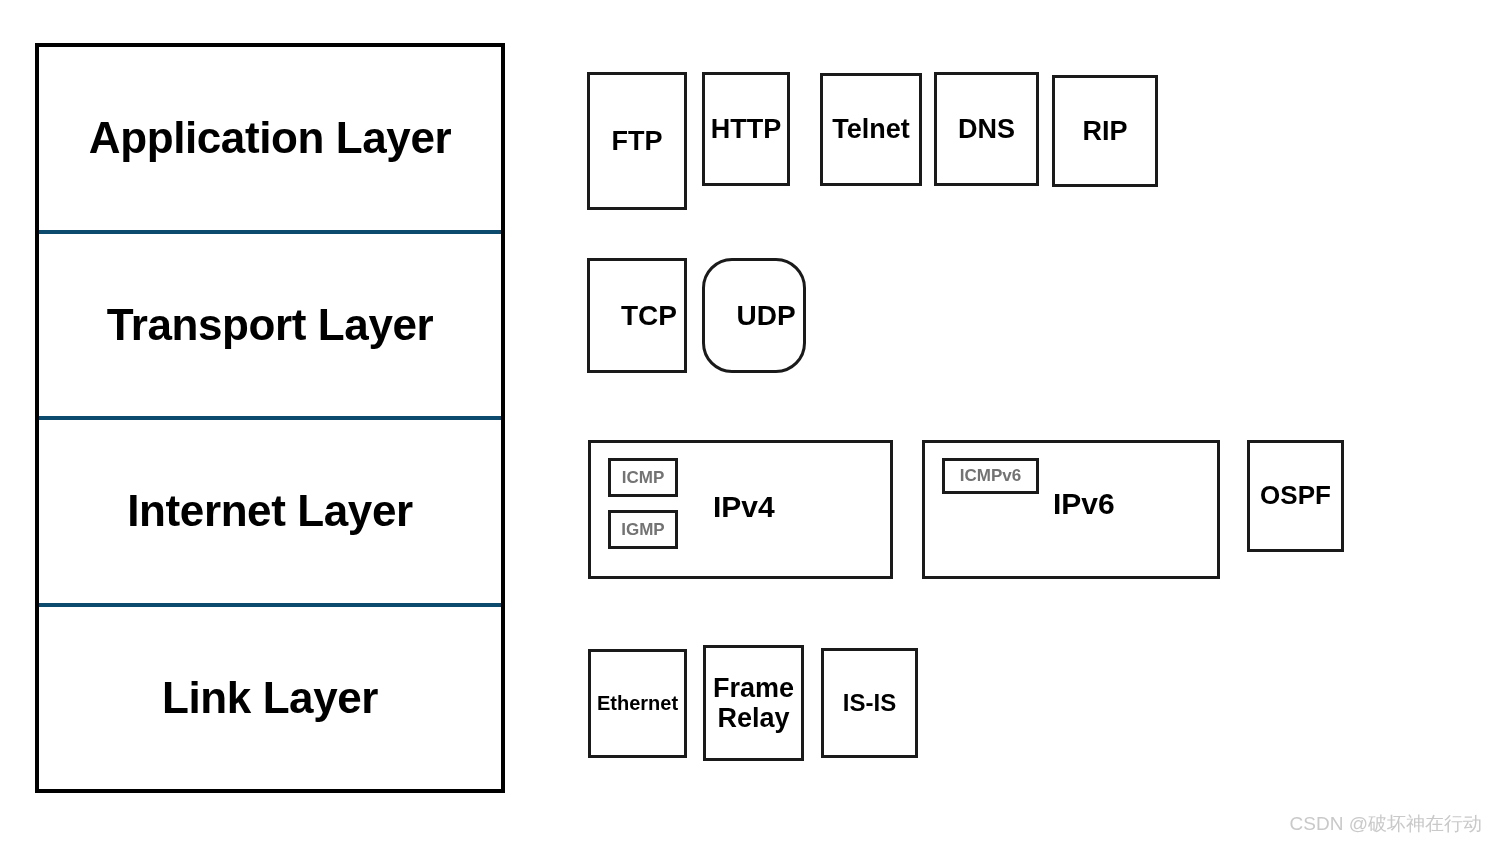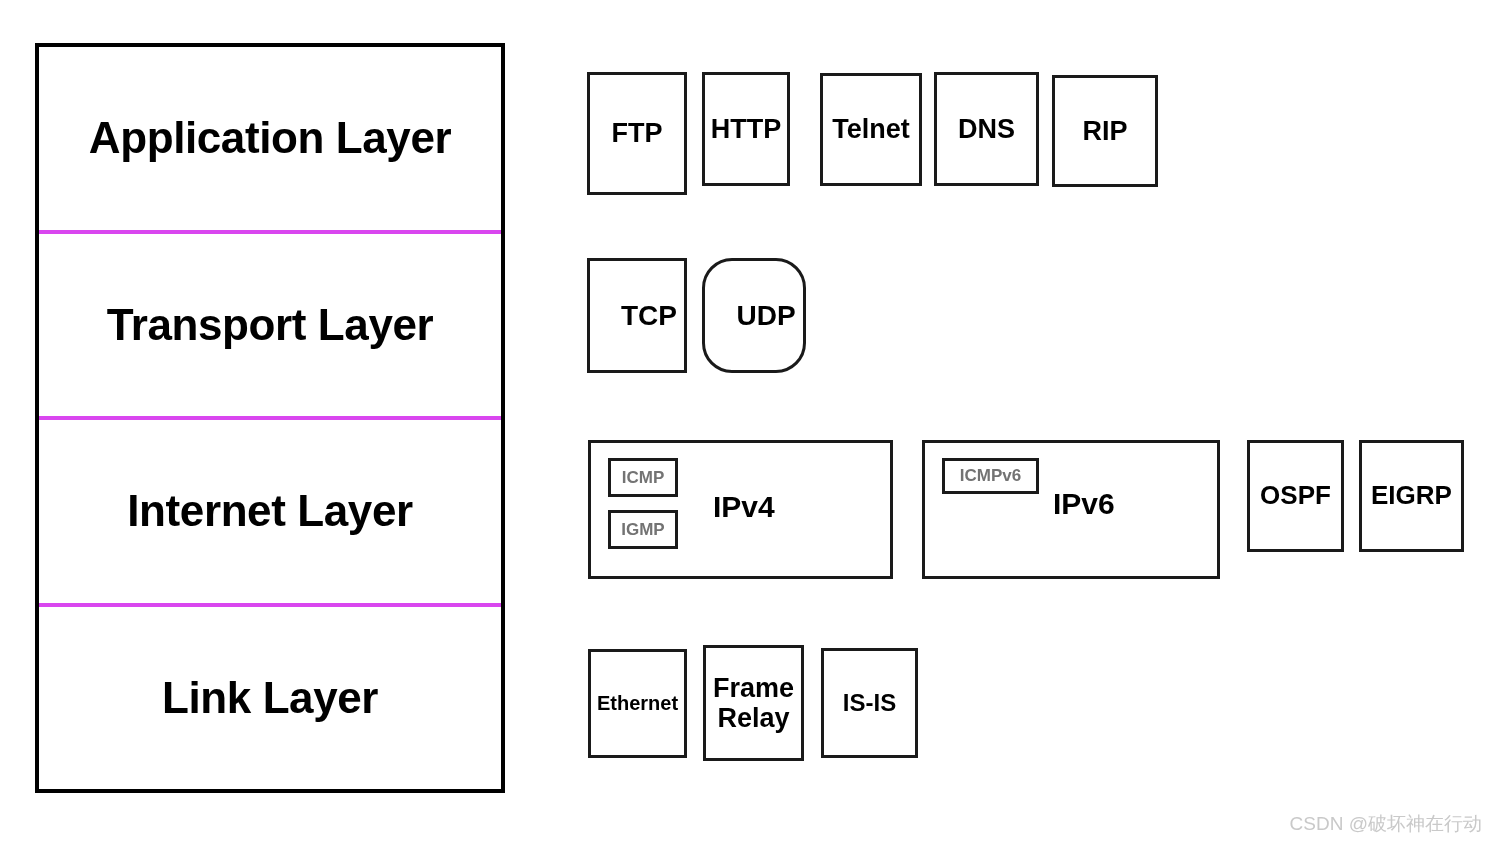--- a/index.html
+++ b/index.html
@@ -30,21 +30,21 @@
     box-sizing: border-box;
     display: flex;
     flex-direction: column;
   }
   .layer-cell {
     flex: 1 1 0;
     display: flex;
     align-items: center;
     justify-content: center;
     box-sizing: border-box;
-    border-bottom: 4px solid #d946ef;
+    border-bottom: 4px solid #0c4a6e;
     background: #ffffff;
   }
   .layer-cell:last-child {
     border-bottom: none;
   }
   .layer-label {
     font-size: 44px;
     font-weight: bold;
     color: #000000;
     letter-spacing: -0.4px;
@@ -129,21 +129,21 @@
       <span class="layer-label">Transport Layer</span>
     </div>
     <div class="layer-cell">
       <span class="layer-label">Internet Layer</span>
     </div>
     <div class="layer-cell">
       <span class="layer-label">Link Layer</span>
     </div>
   </div>
 
-  <div class="pbox app-box" style="left:587px; top:72px; width:100px; height:123px;">FTP</div>
+  <div class="pbox app-box" style="left:587px; top:72px; width:100px; height:138px;">FTP</div>
 
   <div class="pbox app-box" style="left:702px; top:72px; width:88px; height:114px;">HTTP</div>
 
   <div class="pbox app-box" style="left:820px; top:73px; width:102px; height:113px;">Telnet</div>
 
   <div class="pbox app-box" style="left:934px; top:72px; width:105px; height:114px;">DNS</div>
 
   <div class="pbox app-box" style="left:1052px; top:75px; width:106px; height:112px;">RIP</div>
 
   <div class="pbox tr-box" style="left:587px; top:258px; width:100px; height:115px;">TCP</div>
@@ -156,21 +156,20 @@
     <div class="ip-title" style="left:122px; top:47px;">IPv4</div>
   </div>
 
   <div class="ip-container" style="left:922px; top:440px; width:298px; height:139px;">
     <div class="sub-box" style="left:17px; top:15px; width:97px; height:36px;">ICMPv6</div>
     <div class="ip-title" style="left:128px; top:44px;">IPv6</div>
   </div>
 
   <div class="pbox rt-box" style="left:1247px; top:440px; width:97px; height:112px;">OSPF</div>
 
-  <div class="pbox rt-box" style="left:1359px; top:440px; width:105px; height:112px;">EIGRP</div>
 
   <div class="pbox ll-box" style="left:588px; top:649px; width:99px; height:109px;text-align:center;">Ethernet</div>
 
   <div class="pbox ll-box two-line" style="left:703px; top:645px; width:101px; height:116px; white-space:pre-line;">Frame
 Relay</div>
 
   <div class="pbox ll-box" style="left:821px; top:648px; width:97px; height:110px; font-size:24px;">IS-IS</div>
 
   <div class="watermark">CSDN @破坏神在行动</div>
 

